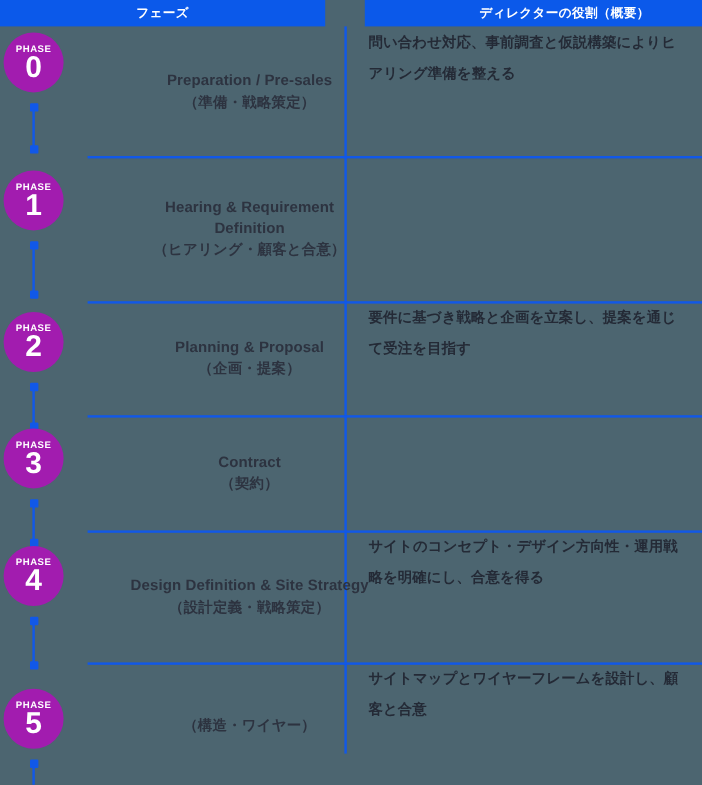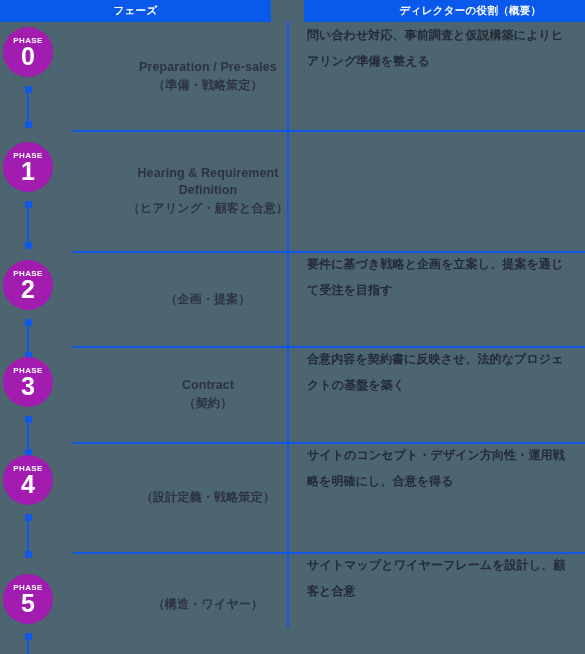--- a/index.html
+++ b/index.html
@@ -259,20 +259,21 @@
           <span class="badge-label">PHASE</span>
           <span class="badge-num">2</span>
         </div>
         <div class="connector" style="top:68px;height:40px">
           <div class="line"></div>
           <div class="dot top"></div>
           <div class="dot bottom"></div>
         </div>
       </div>
       <div class="title-col">
+        <div class="title-en">Planning &amp; Proposal</div>
         <div class="title-ja">（企画・提案）</div>
       </div>
       <div class="desc-col">
         <div class="desc-text">要件に基づき戦略と企画を立案し、提案を通じて受注を目指す</div>
       </div>
     </div>
 
     <div class="row" style="height:96px">
       <div class="row-divider"></div>
       <div class="phase-col">
@@ -283,39 +284,37 @@
         <div class="connector" style="top:70px;height:40px">
           <div class="line"></div>
           <div class="dot top"></div>
           <div class="dot bottom"></div>
         </div>
       </div>
       <div class="title-col">
         <div class="title-en">Contract</div>
         <div class="title-ja">（契約）</div>
       </div>
-      <div class="desc-col">
-        <div class="desc-text">合意内容を契約書に反映させ、法的なプロジェクトの基盤を築く</div>
-      </div>
     </div>
 
     <div class="row" style="height:110px">
       <div class="row-divider"></div>
       <div class="phase-col">
         <div class="badge" style="top:13px">
           <span class="badge-label">PHASE</span>
           <span class="badge-num">4</span>
         </div>
         <div class="connector" style="top:72px;height:44px">
           <div class="line"></div>
           <div class="dot top"></div>
           <div class="dot bottom"></div>
         </div>
       </div>
       <div class="title-col">
+        <div class="title-en">Design Definition &amp; Site Strategy</div>
         <div class="title-ja">（設計定義・戦略策定）</div>
       </div>
       <div class="desc-col">
         <div class="desc-text">サイトのコンセプト・デザイン方向性・運用戦略を明確にし、合意を得る</div>
       </div>
     </div>
 
     <div class="row" style="height:104px">
       <div class="row-divider"></div>
       <div class="phase-col">

